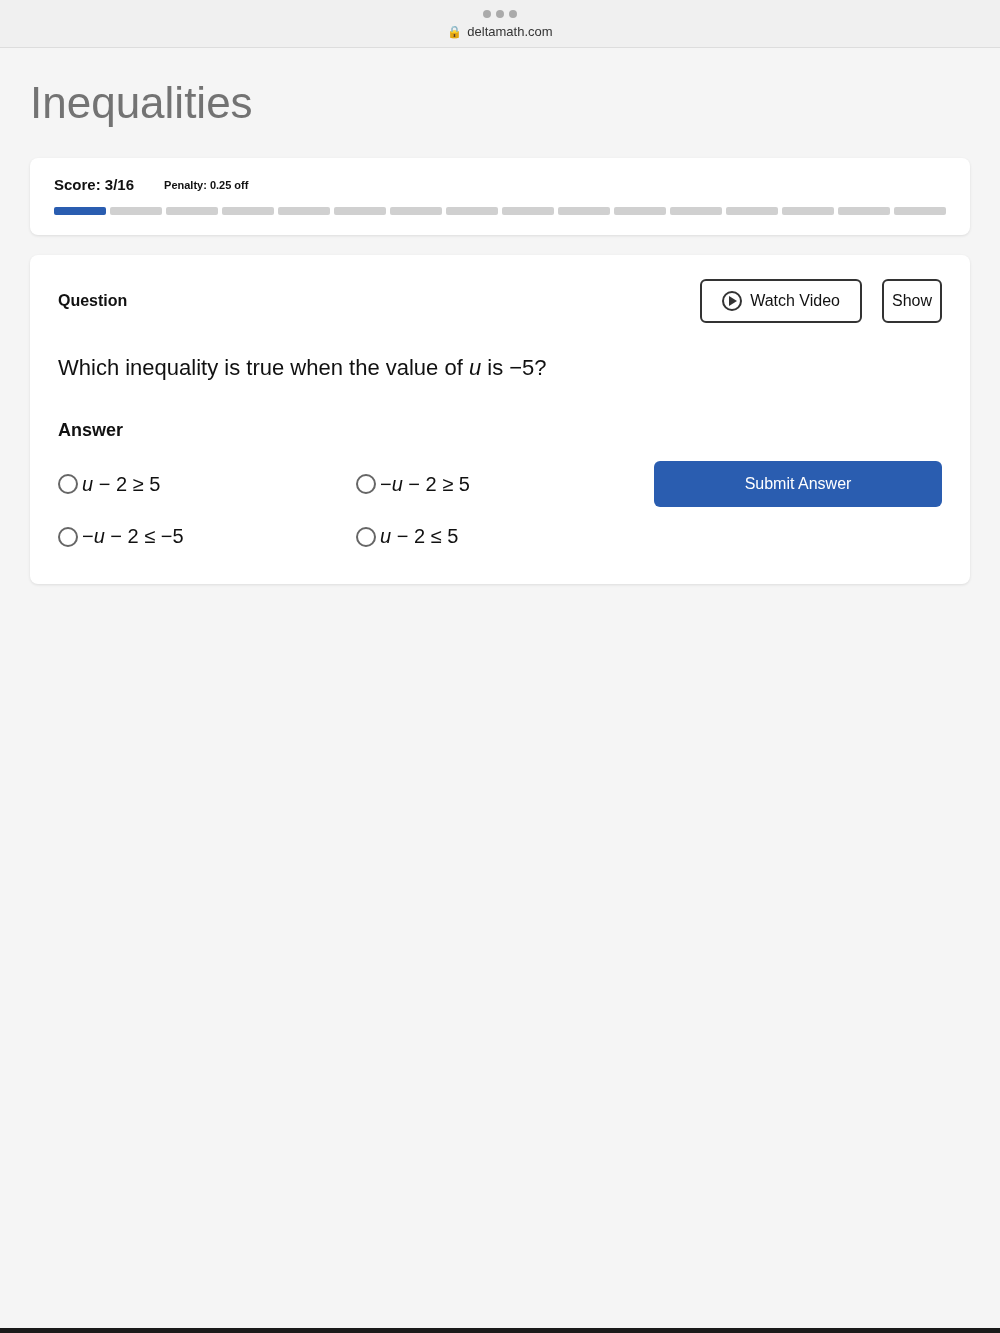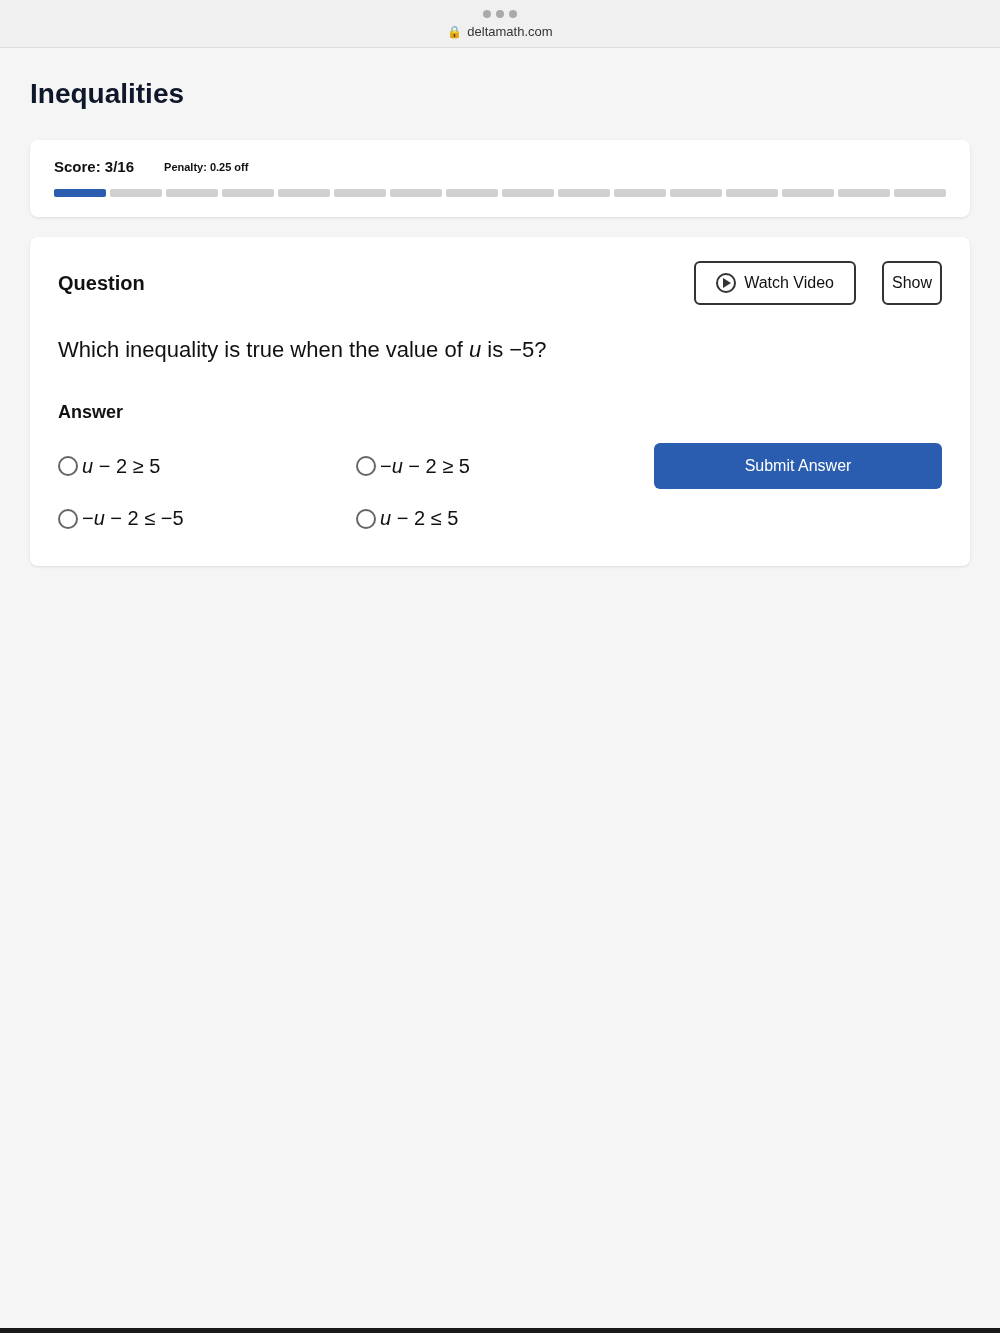--- a/index.html
+++ b/index.html
@@ -52,23 +52,23 @@
     .page-wrapper {
       width: 100%;
       max-width: 1000px;
       background: #f5f5f5;
       min-height: 1280px;
       padding: 30px 30px 40px 30px;
       flex: 1;
     }
 
     .page-title {
-      font-size: 28px;
-      font-weight: bold;
-      color: #0f172a;
+      font-size: 44px;
+      font-weight: normal;
+      color: #737373;
       margin-bottom: 30px;
     }
 
     .score-card {
       background: white;
       border-radius: 8px;
       padding: 18px 24px 20px;
       margin-bottom: 20px;
       box-shadow: 0 1px 3px rgba(0,0,0,0.1);
     }
@@ -117,28 +117,28 @@
     }
 
     .question-header {
       display: flex;
       align-items: center;
       justify-content: space-between;
       margin-bottom: 28px;
     }
 
     .question-label {
-      font-size: 20px;
+      font-size: 16px;
       font-weight: 700;
       color: #111;
     }
 
     .header-buttons {
       display: flex;
-      gap: 26px;
+      gap: 20px;
     }
 
     .watch-video-btn {
       display: flex;
       align-items: center;
       gap: 8px;
       border: 2px solid #333;
       border-radius: 6px;
       padding: 10px 20px;
       background: white;

